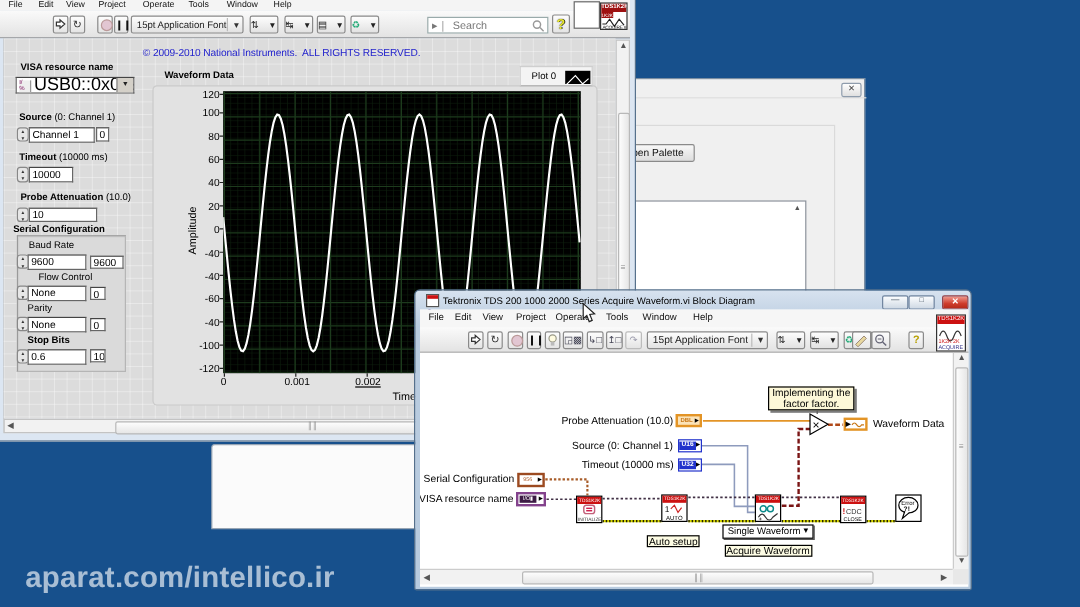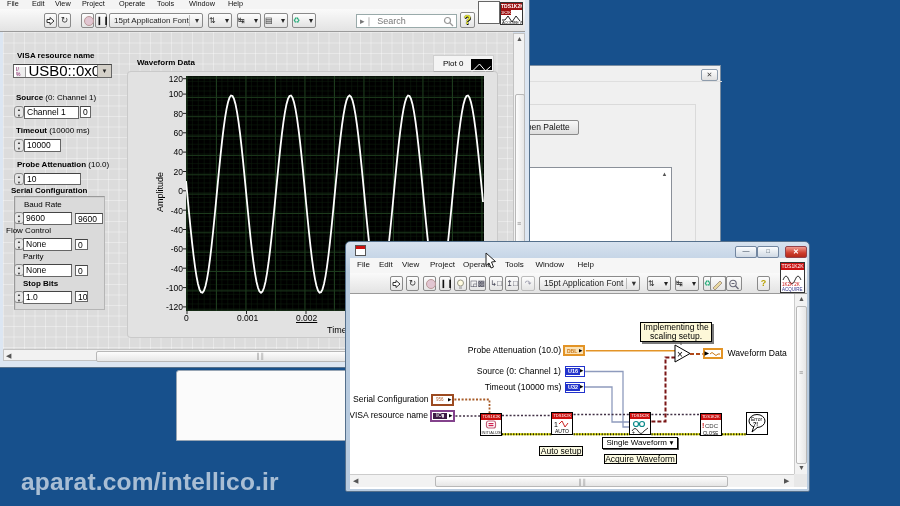--- a/index.html
+++ b/index.html
@@ -80,20 +80,21 @@
     <div class="abs" style="left:92px;top:1px;width:327px;height:9px;background:linear-gradient(#fdfdfd,#e6e6e6);border:1px solid #b8b8b8;border-radius:2px;"></div>
     <div class="abs" style="left:252px;top:3px;width:12px;height:6px;color:#888;font-size:6px;line-height:6px;">║║</div>
   </div>
 
   <div class="abs" style="left:513px;top:33px;width:12px;height:316px;background:#f2f2f2;border:1px solid #c3c3c3;box-sizing:border-box;">
     <div class="abs" style="left:2px;top:1px;font-size:7px;color:#555;">▲</div>
     <div class="abs" style="left:1px;top:60px;width:8px;height:190px;background:linear-gradient(90deg,#fdfdfd,#e6e6e6);border:1px solid #b8b8b8;border-radius:2px;"></div>
     <div class="abs" style="left:3px;top:188px;width:6px;height:10px;color:#888;font-size:7px;line-height:3px;">≡</div>
   </div>
 
+  <div class="abs" style="left:119px;top:39px;font-size:8.5px;color:#2323cc;letter-spacing:-0.1px;">© 2009-2010 National Instruments.&nbsp; ALL RIGHTS RESERVED.</div>
 
   <span class="blbl" style="left:17px;top:51px;">VISA resource name</span>
   <div class="ctl" style="left:13px;top:64px;width:99px;height:14px;line-height:12px;">
     <span style="display:inline-block;width:9px;height:10px;background:#eee;border-right:1px solid #999;font-size:5px;color:#705;line-height:5px;">I/<br>%</span>
     <span style="font-size:15px;"> USB0::0x0699:</span>
     <span style="position:absolute;right:0;top:0;width:13px;height:12px;background:#d4d0c8;border-left:1px solid #888;text-align:center;font-size:6px;line-height:12px;color:#222;">▼</span>
   </div>
   <span class="blbl" style="left:16px;top:93px;">Source <span style="font-weight:normal;margin-top:32px;">(0: Channel 1)</span></span>
   <div class="spin" style="left:14px;top:106px;height:12px;">
       <div style="font-size:4px;line-height:3px;text-align:center;color:#333;margin-top:1px;">▲<br><br>▼</div>
@@ -112,37 +113,37 @@
   <div class="ctl" style="left:24px;top:173px;width:57px;height:12px;">10</div>
   <span class="blbl" style="left:11px;top:186px;">Serial Configuration</span>
 
   <div class="abs" style="left:14px;top:196px;width:89px;height:112px;border:1px solid #b5b5b5;border-top-color:#9a9a9a;border-left-color:#9a9a9a;background:#dadada;box-shadow:inset 1px 1px 0 #cfcfcf;"></div>
   <span class="lbl" style="left:24px;top:200px;">Baud Rate</span>
   <div class="spin" style="left:14px;top:212px;height:12px;">
       <div style="font-size:4px;line-height:3px;text-align:center;color:#333;margin-top:1px;">▲<br><br>▼</div>
     </div>
   <div class="ctl" style="left:23px;top:212px;width:49px;height:13px;">9600</div>
   <div class="ctl" style="left:75px;top:213px;width:28px;height:11px;">9600</div>
-  <span class="lbl" style="left:6px;top:226px;text-align:right;">Flow Control</span>
+  <span class="lbl" style="left:32px;top:226px;text-align:right;">Flow Control</span>
   <div class="spin" style="left:14px;top:238px;height:12px;">
       <div style="font-size:4px;line-height:3px;text-align:center;color:#333;margin-top:1px;">▲<br><br>▼</div>
     </div>
   <div class="ctl" style="left:23px;top:238px;width:49px;height:13px;">None</div>
   <div class="ctl" style="left:75px;top:239px;width:13px;height:11px;">0</div>
   <span class="lbl" style="left:23px;top:252px;">Parity</span>
   <div class="spin" style="left:14px;top:264px;height:12px;">
       <div style="font-size:4px;line-height:3px;text-align:center;color:#333;margin-top:1px;">▲<br><br>▼</div>
     </div>
   <div class="ctl" style="left:23px;top:264px;width:49px;height:13px;">None</div>
   <div class="ctl" style="left:75px;top:265px;width:13px;height:11px;">0</div>
   <span class="lbl" style="left:23px;top:279px;font-weight:bold;">Stop Bits</span>
   <div class="spin" style="left:14px;top:291px;height:12px;">
       <div style="font-size:4px;line-height:3px;text-align:center;color:#333;margin-top:1px;">▲<br><br>▼</div>
     </div>
-  <div class="ctl" style="left:23px;top:291px;width:49px;height:13px;">1.0</div>
+  <div class="ctl" style="left:23px;top:291px;width:49px;height:13px;">0.6</div>
   <div class="ctl" style="left:75px;top:291px;width:13px;height:11px;">10</div>
 
   <span class="blbl" style="left:137px;top:58px;">Waveform Data</span>
   <div class="abs" style="left:128px;top:72px;width:369px;height:265px;background:#e2e2e2;border-radius:3px;box-shadow:0 0 0 1px #cacaca;"></div>
   <div class="abs" style="left:433px;top:55px;width:61px;height:16.5px;background:#f4f4f4;border:1px solid #cfcfcf;border-bottom-color:#aaa;box-sizing:border-box;"></div>
   <span class="lbl" style="left:443px;top:58.5px;">Plot 0</span>
   <div class="abs" style="left:470.5px;top:58.5px;width:21px;height:11px;background:#000;"><svg width="21" height="11">
         <polyline points="1,9.5 8.5,2 14.5,9 19.5,4.5" fill="none" stroke="#fff" stroke-width="1"></polyline>
       </svg></div>
 
@@ -227,20 +228,21 @@
   <div class="abs" style="left:135px;top:187px;font-size:9px;color:#000;transform:rotate(-90deg);transform-origin:center;width:50px;text-align:center;">Amplitude</div>
 </div>
 
 <div class="abs" id="watermark" style="left:21px;top:467.5px;font-size:24.5px;font-weight:bold;color:rgba(255,255,255,0.63);letter-spacing:0.2px;">aparat.com/intellico.ir</div>
 
 <div class="abs" id="blockwin" style="left:345px;top:241px;width:465px;height:251px;background:linear-gradient(#d7e2ef,#b8cbdf 30px);border:1px solid #55708c;border-radius:5px 5px 2px 2px;box-sizing:border-box;">
 
   <div class="abs" style="left:9px;top:3px;width:11px;height:11px;background:#fff;border:1px solid #555;box-sizing:border-box;"><div style="height:3px;background:#c11;"></div><svg width="9" height="6">
         <path d="M0 4 Q2 0 4 4 T9 3" fill="none" stroke="#338" stroke-width="1"></path>
       </svg></div>
+  <div class="abs" style="left:23px;top:4px;font-size:8px;color:#000;white-space:nowrap;">Tektronix TDS 200 1000 2000 Series Acquire Waveform.vi Block Diagram</div>
   <div class="abs" style="left:389px;top:4px;width:20px;height:10px;border:1px solid #7286a0;border-radius:2px;background:linear-gradient(#fcfdfe,#cfd9e4);text-align:center;font-size:7px;line-height:8px;color:#345;">—</div>
   <div class="abs" style="left:411px;top:4px;width:20px;height:10px;border:1px solid #7286a0;border-radius:2px;background:linear-gradient(#fcfdfe,#cfd9e4);text-align:center;font-size:6px;line-height:9px;color:#345;">□</div>
   <div class="abs" style="left:439px;top:4px;width:20px;height:10px;border:1px solid #93424a;border-radius:2px;background:linear-gradient(#f09a8e,#ce3c2c 60%,#b52a1a);text-align:center;font-size:7px;line-height:9px;color:#fff;font-weight:bold;">✕</div>
 
   <div class="abs" style="left:4px;top:16px;width:457px;height:231px;background:#fff;">
 
     <div class="abs" style="left:0;top:0;width:457px;height:15px;background:#f6f6f6;"></div>
     <span class="menu" style="left:7px;top:2px;font-size:8px;">File</span>
     <span class="menu" style="left:29px;top:2px;font-size:8px;">Edit</span>
     <span class="menu" style="left:52px;top:2px;font-size:8px;">View</span>
@@ -354,21 +356,21 @@
           <span style="position:absolute;left:1px;top:1px;width:14px;height:5.5px;font-size:4.5px;color:#fff;background:#3d1c45;line-height:5.5px;text-align:center;">I/O▮</span>
           <span style="position:absolute;right:0.5px;top:0.5px;font-size:4.5px;color:#000;">▶</span>
         </div>
       <div class="abs" style="left:352.6px;top:54px;width:20.7px;height:10.5px;border:2px solid #e39426;background:#fff;box-sizing:border-box;">
           <span style="position:absolute;left:0px;top:-1px;font-size:6px;color:#000;">▶</span>
           <svg width="12" height="7" style="position:absolute;right:0;top:0;">
             <path d="M1 4 Q3 1 5 4 T9 4 L11 4" fill="none" stroke="#c87818" stroke-width="1"></path>
           </svg>
         </div>
 
-      <div class="abs" style="left:289.8px;top:27.7px;width:72.5px;height:20.3px;background:#fdf8d8;border:1px solid #000;box-shadow:2px 2px 0 rgba(90,90,90,0.8);box-sizing:border-box;font-size:8.5px;line-height:9.5px;text-align:center;color:#000;">Implementing the scaling setup.</div>
+      <div class="abs" style="left:289.8px;top:27.7px;width:72.5px;height:20.3px;background:#fdf8d8;border:1px solid #000;box-shadow:2px 2px 0 rgba(90,90,90,0.8);box-sizing:border-box;font-size:8.5px;line-height:9.5px;text-align:center;color:#000;">Implementing the factor factor.</div>
 
       <div class="abs" style="left:130.4px;top:119px;width:22px;height:23px;border:1px solid #000;background:#fff;box-sizing:border-box;">
         <div style="height:6px;background:#cc1111;color:#fff;font-size:4px;line-height:6px;text-align:center;letter-spacing:0;">TDS1K2K</div>
         <svg width="20" height="15">
             <rect x="5.5" y="1" width="9" height="7" rx="2" fill="#fff" stroke="#c2607a" stroke-width="1.2"></rect>
             <rect x="7.5" y="3" width="5" height="1.2" fill="#d02050"></rect>
             <rect x="7.5" y="5" width="5" height="1.2" fill="#d02050"></rect>
             <text x="0.5" y="14" font-size="4" fill="#333">INITIALIZE</text>
           </svg>
       </div>

